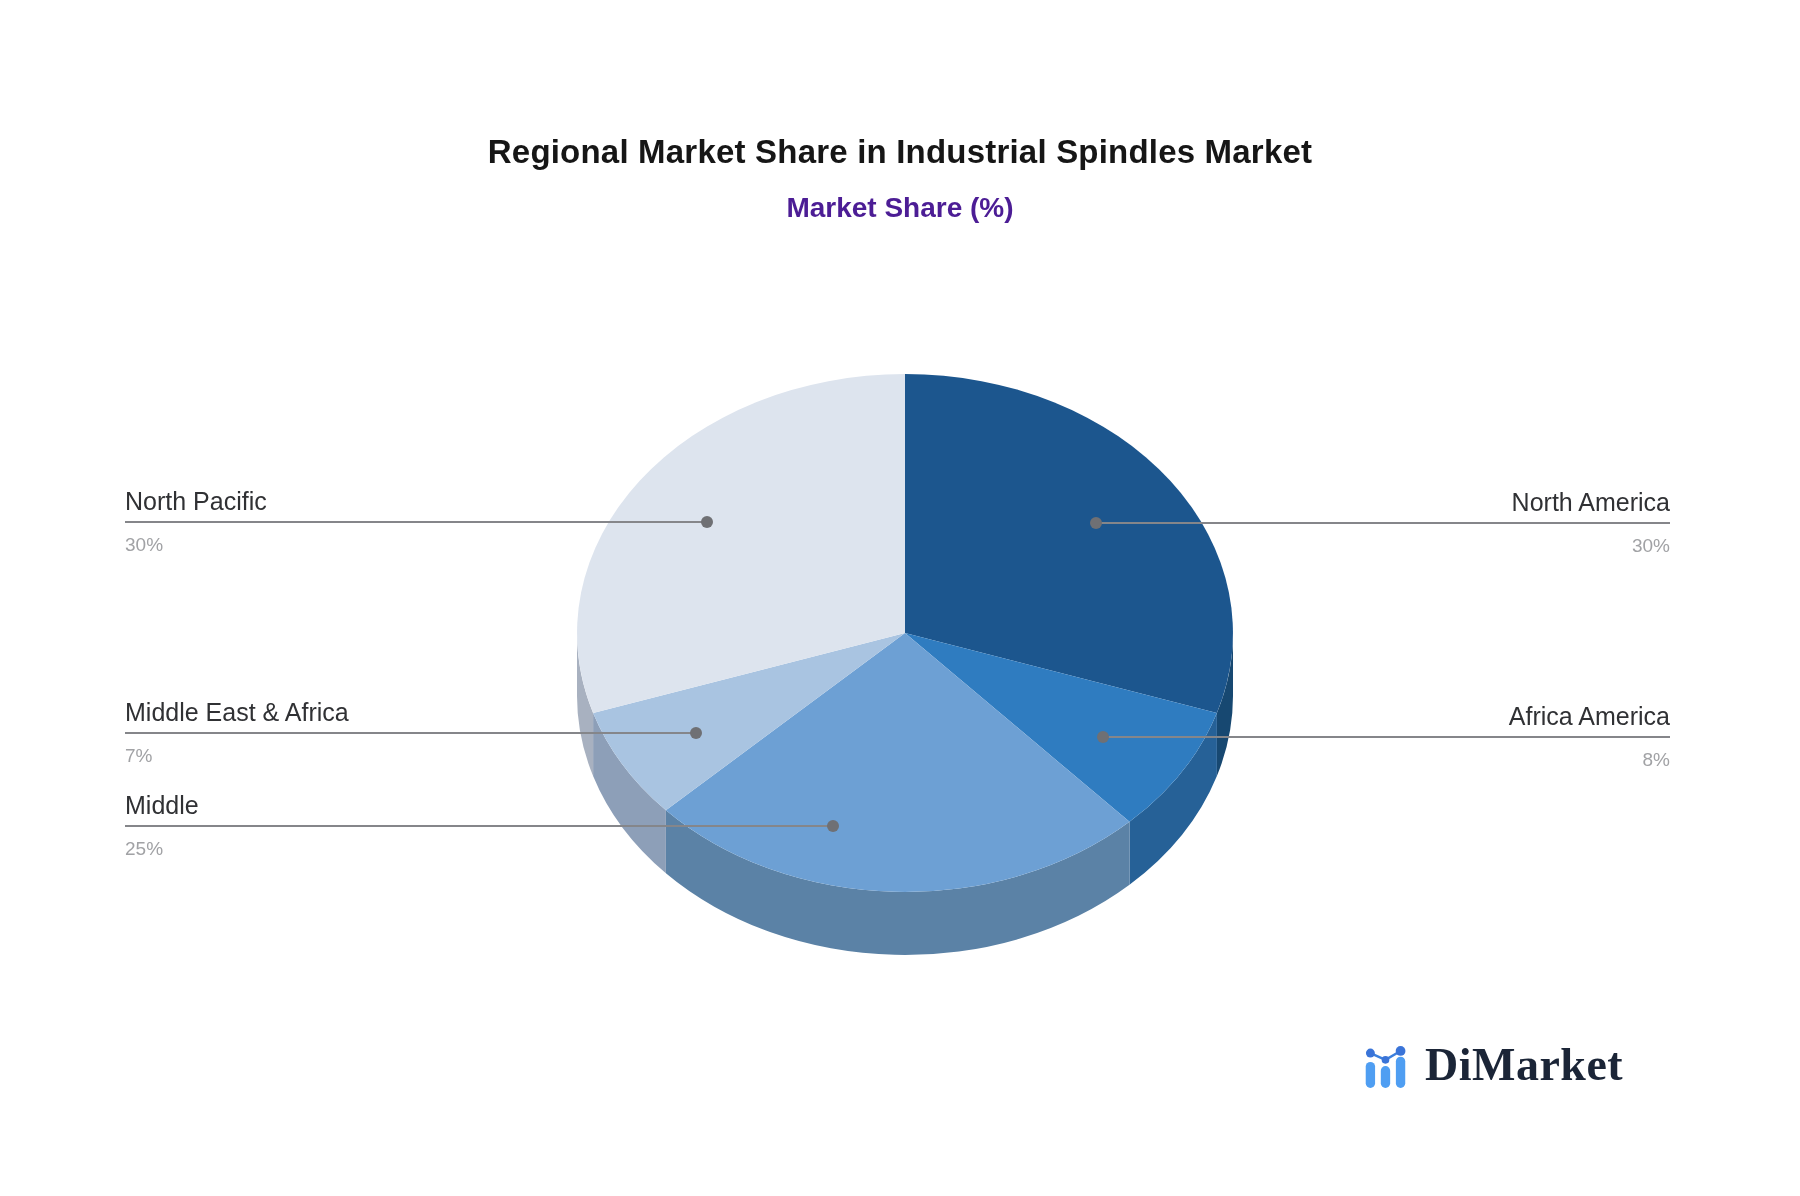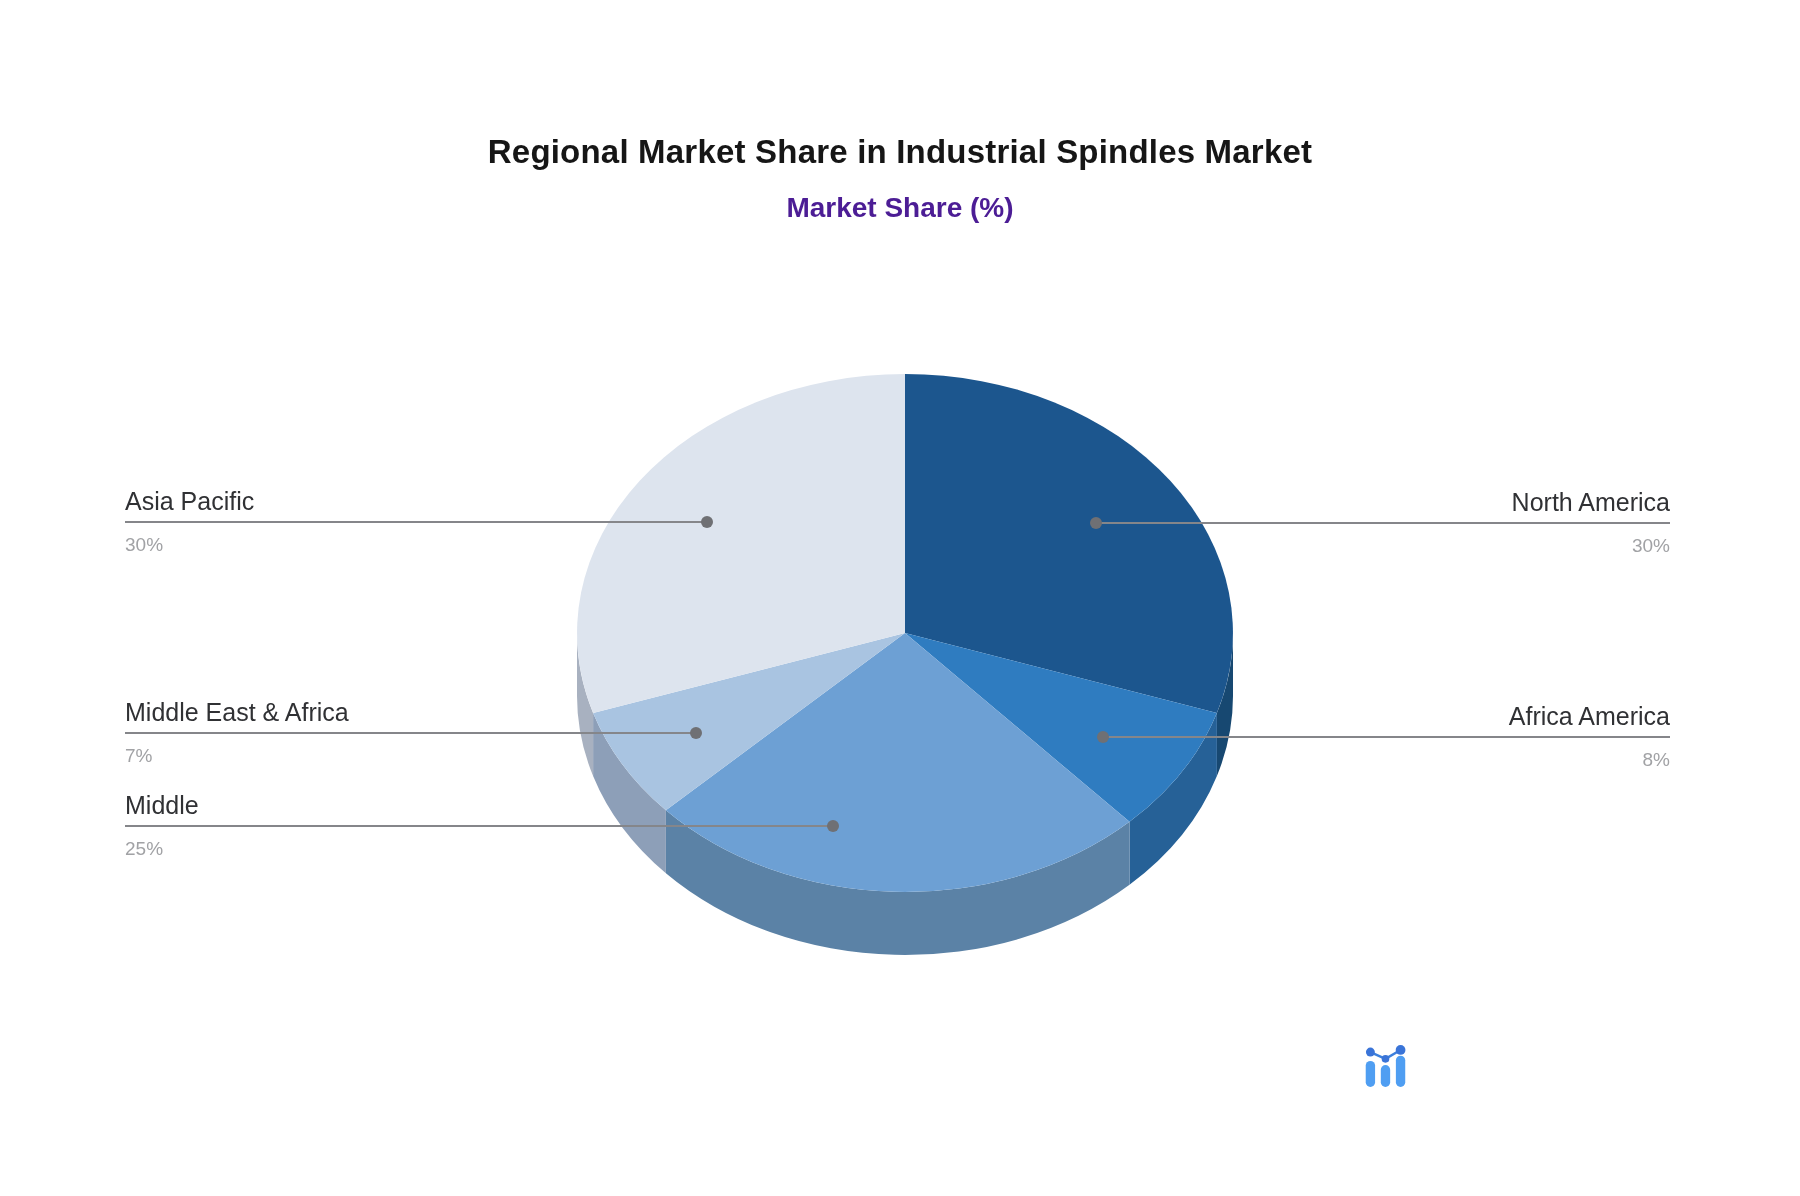--- a/index.html
+++ b/index.html
@@ -56,21 +56,21 @@
     </g>
     <g fill="#6f7074">
       <circle cx="707" cy="522" r="6"></circle>
       <circle cx="1096" cy="523" r="6"></circle>
       <circle cx="696" cy="733" r="6"></circle>
       <circle cx="1103" cy="737" r="6"></circle>
       <circle cx="833" cy="826" r="6"></circle>
     </g>
   </svg>
 
-  <div class="slice-label left pos-ap-name"><span class="label-name">Asia Pacific</span></div>
+  <div class="slice-label left pos-ap-name"><span class="label-name">North Pacific</span></div>
   <div class="slice-label left pos-ap-pct"><span class="label-pct">30%</span></div>
 
   <div class="slice-label right pos-na-name"><span class="label-name">North America</span></div>
   <div class="slice-label right pos-na-pct"><span class="label-pct">30%</span></div>
 
   <div class="slice-label left pos-mea-name"><span class="label-name">Middle East &amp; Africa</span></div>
   <div class="slice-label left pos-mea-pct"><span class="label-pct">7%</span></div>
 
   <div class="slice-label right pos-sa-name"><span class="label-name">Africa America</span></div>
   <div class="slice-label right pos-sa-pct"><span class="label-pct">8%</span></div>
@@ -81,15 +81,16 @@
   <div class="brand">
     <svg width="52" height="52" viewBox="0 0 50 50">
       <polyline points="10,13.5 24.5,20 39,11.5" fill="none" stroke="#3c80dd" stroke-width="2.4"></polyline>
       <rect x="5.5" y="22" width="9" height="25" rx="4.5" fill="#4f9ef2"></rect>
       <rect x="20" y="26" width="9" height="21" rx="4.5" fill="#4f9ef2"></rect>
       <rect x="34.5" y="17" width="9" height="30" rx="4.5" fill="#4f9ef2"></rect>
       <circle cx="10" cy="13.5" r="4.3" fill="#3a74d8"></circle>
       <circle cx="24.5" cy="20" r="3.7" fill="#3a74d8"></circle>
       <circle cx="39" cy="11.5" r="4.7" fill="#3a74d8"></circle>
     </svg>
+    <span class="brand-text">DiMarket</span>
   </div>
 
 </div>
 
 </body></html>

